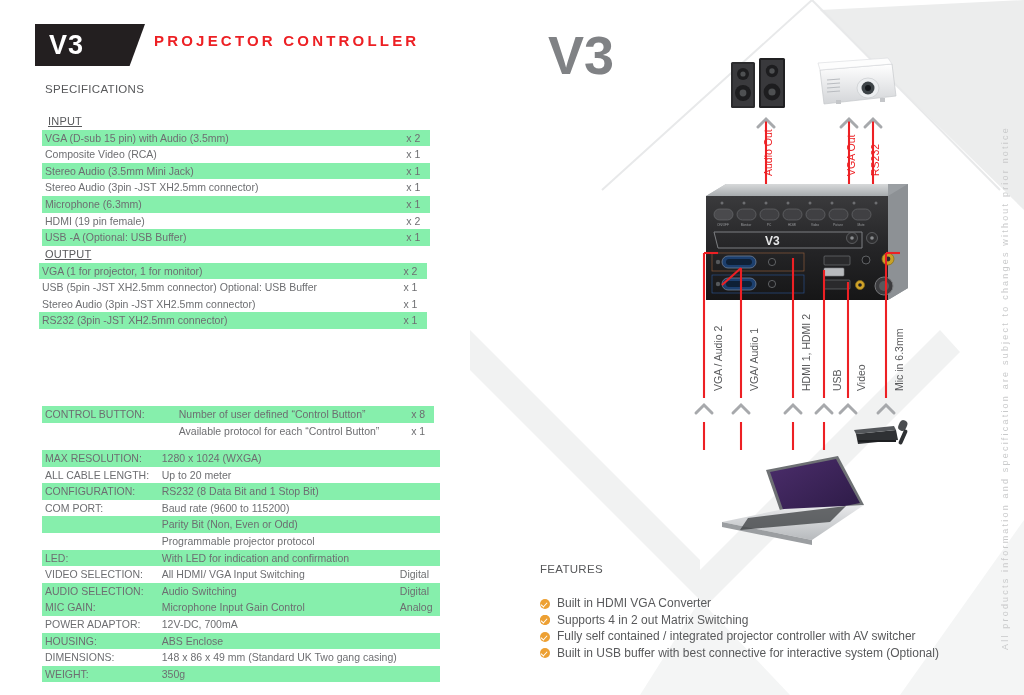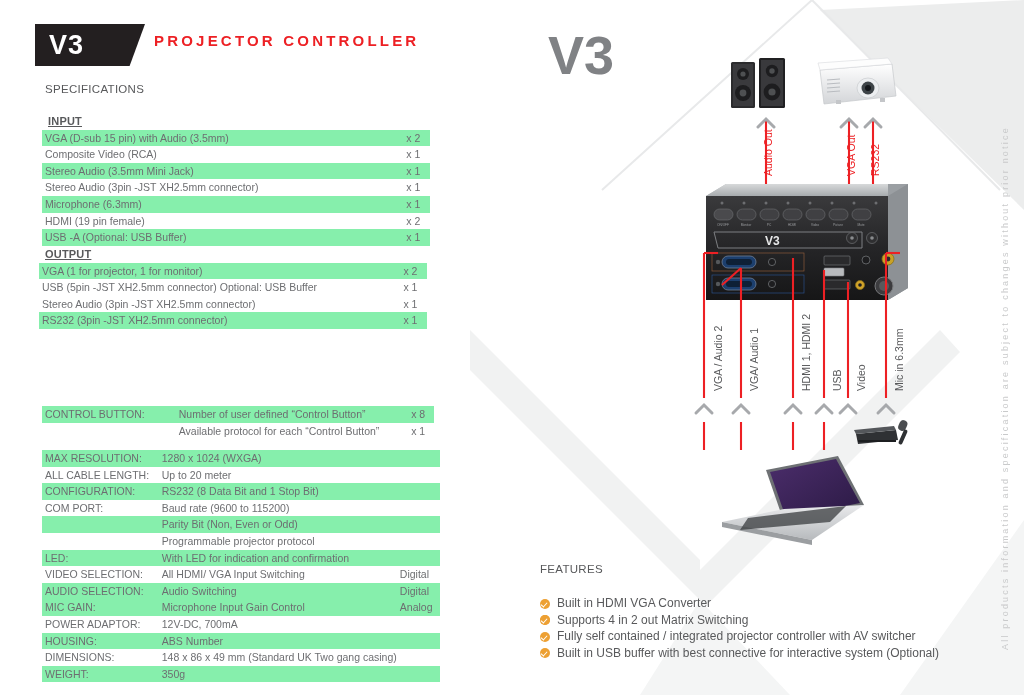--- a/index.html
+++ b/index.html
@@ -15,21 +15,21 @@
   .logo-badge{position:absolute;left:0;top:0;width:110px;height:42px;background:#231f20;
               clip-path:polygon(0 0,100% 0,86% 100%,0 100%);}
   .logo-badge .lg{position:absolute;left:14px;top:6px;font-size:27px;font-weight:bold;
                   letter-spacing:1px;color:#ffffff;font-family:"Liberation Sans",sans-serif;}
   .logo-title{position:absolute;left:119px;top:8px;font-size:15px;font-weight:bold;
               color:#ed2024;letter-spacing:3.2px;font-family:"Liberation Sans",sans-serif;}
 
   .sect-head{position:absolute;font-size:11.5px;color:#58595b;letter-spacing:.3px;}
   #specs-title{left:45px;top:83px;}
 
-  .grp-head{font-size:11px;color:#58595b;text-decoration:underline;font-weight:bold;
+  .grp-head{font-size:11px;color:#58595b;text-decoration:underline;font-weight:normal;
             padding:0 0 1px 3px;letter-spacing:.2px;}
 
   table.spec{position:absolute;border-collapse:collapse;font-size:10.5px;color:#6d6e71;}
   table.spec td{padding:1px 0 1px 3px;line-height:14.6px;white-space:nowrap;vertical-align:top;}
   tr.alt td{background:#86efac;}
   td.qty{text-align:center;padding-left:4px;}
   td.tag{text-align:left;padding-left:6px;}
 
   #tbl-input{left:42px;top:113px;width:388px;}
   #tbl-input td.d{width:352px;}
@@ -229,21 +229,21 @@
             <td class="d">Microphone Input Gain Control</td>
             <td class="tag">Analog</td>
           </tr>
           <tr class="">
             <td class="k">POWER ADAPTOR:</td>
             <td class="d">12V-DC, 700mA</td>
             <td class="tag"></td>
           </tr>
           <tr class="alt">
             <td class="k">HOUSING:</td>
-            <td class="d">ABS Number</td>
+            <td class="d">ABS Enclose</td>
             <td class="tag"></td>
           </tr>
           <tr class="">
             <td class="k">DIMENSIONS:</td>
             <td class="d">148 x 86 x 49 mm (Standard UK Two gang casing)</td>
             <td class="tag"></td>
           </tr>
           <tr class="alt">
             <td class="k">WEIGHT:</td>
             <td class="d">350g</td>

